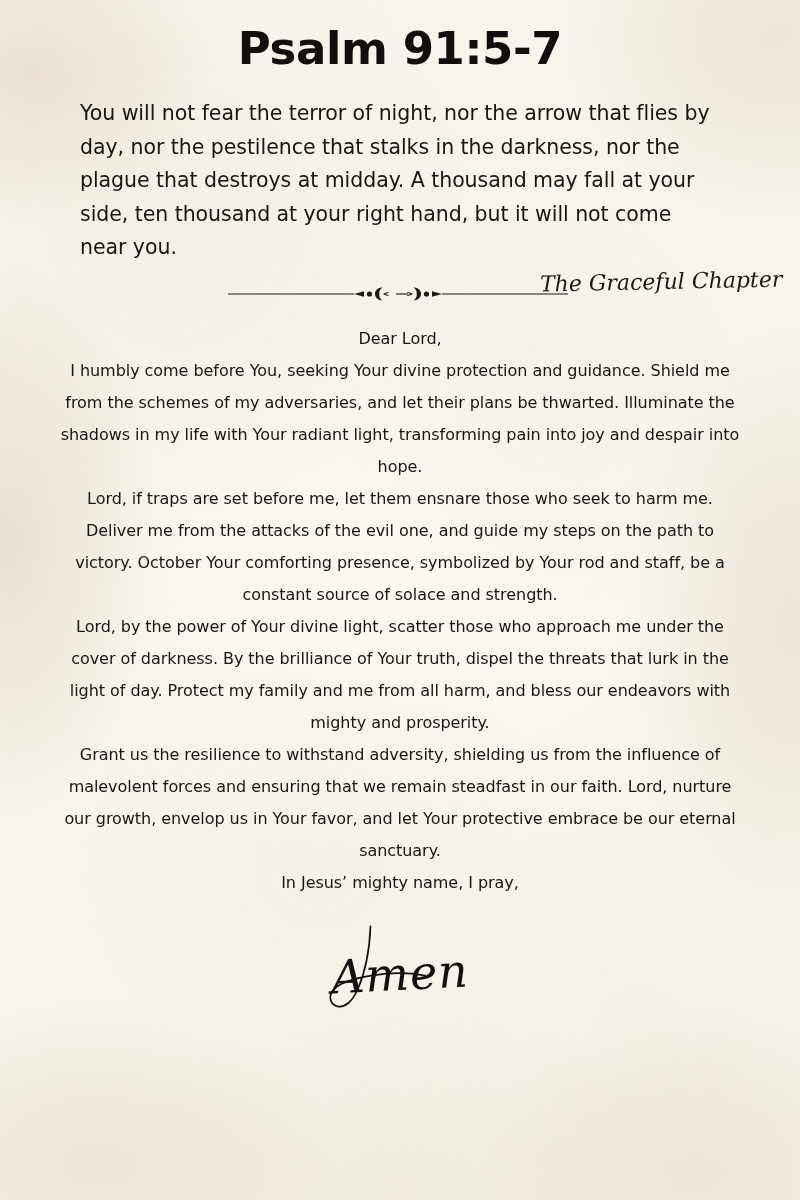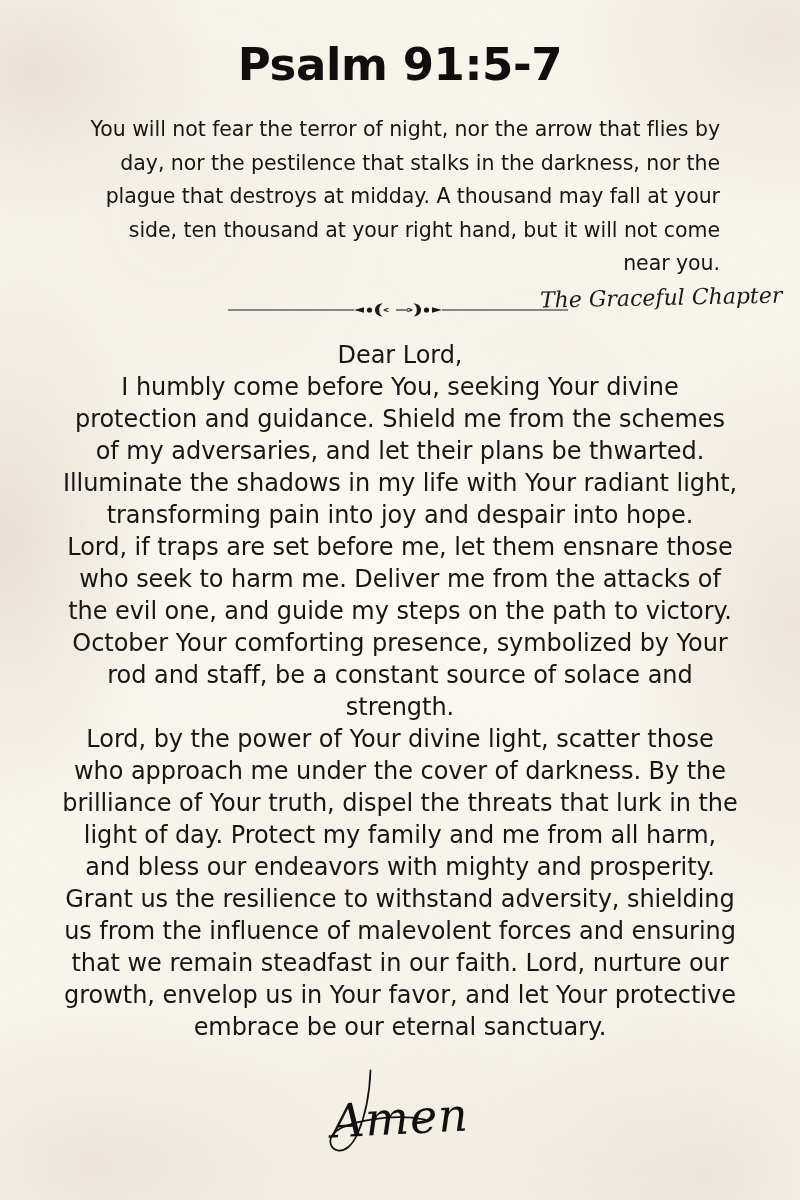--- a/index.html
+++ b/index.html
@@ -68,34 +68,34 @@
   .content {
     position: relative;
     z-index: 3;
     width: 800px;
     height: 1200px;
   }
 
   
   .title {
     margin: 0;
-    padding-top: 38px;
+    padding-top: 22px;
     text-align: center;
     font-family: "DejaVu Sans", sans-serif;
     font-weight: 700;
     font-size: 45px;
     letter-spacing: -0.4px;
     color: #100f0d;
   }
 
   
   .scripture {
     margin: 22px auto 0;
     width: 640px;
-    text-align: right;
+    text-align: left;
     font-family: "DejaVu Sans", sans-serif;
     font-size: 20.5px;
     line-height: 33.5px;
     color: #171614;
     letter-spacing: -0.05px;
   }
 
   
   .divider-row {
     position: relative;
@@ -125,21 +125,21 @@
     white-space: nowrap;
     transform: rotate(-1.2deg);
   }
 
   
   .prayer {
     margin: 14px auto 0;
     width: 680px;
     text-align: center;
     font-family: "DejaVu Sans", sans-serif;
-    font-size: 24px;
+    font-size: 16px;
     line-height: 32px;
     color: #171614;
     letter-spacing: -0.05px;
   }
   .prayer p { margin: 0; }
 
   
   .amen-wrap {
     margin-top: 48px;
     display: flex;
@@ -203,20 +203,21 @@
 
       <div class="watermark">The Graceful Chapter</div>
     </div>
 
     <div class="prayer">
       <p>Dear Lord,</p>
       <p>I humbly come before You, seeking Your divine protection and guidance. Shield me from the schemes of my adversaries, and let their plans be thwarted. Illuminate the shadows in my life with Your radiant light, transforming pain into joy and despair into hope.</p>
       <p>Lord, if traps are set before me, let them ensnare those who seek to harm me. Deliver me from the attacks of the evil one, and guide my steps on the path to victory. October Your comforting presence, symbolized by Your rod and staff, be a constant source of solace and strength.</p>
       <p>Lord, by the power of Your divine light, scatter those who approach me under the cover of darkness. By the brilliance of Your truth, dispel the threats that lurk in the light of day. Protect my family and me from all harm, and bless our endeavors with mighty and prosperity.</p>
       <p>Grant us the resilience to withstand adversity, shielding us from the influence of malevolent forces and ensuring that we remain steadfast in our faith. Lord, nurture our growth, envelop us in Your favor, and let Your protective embrace be our eternal sanctuary.</p>
+      <p>In Jesus’ mighty name, I pray,</p>
     </div>
 
     <div class="amen-wrap">
       <div class="amen">
         <svg class="amen-swash" viewBox="0 0 130 96" aria-hidden="true">
           <path d="M60 4 C58 26 52 50 44 66 C38 78 30 84 23 82 C16 80 14 72 19 66
                    C25 59 40 55 60 53 C78 51 96 52 112 56" fill="none" stroke="#121110" stroke-width="1.7" stroke-linecap="round"></path>
         </svg>
         <span>Amen</span>
       </div>

